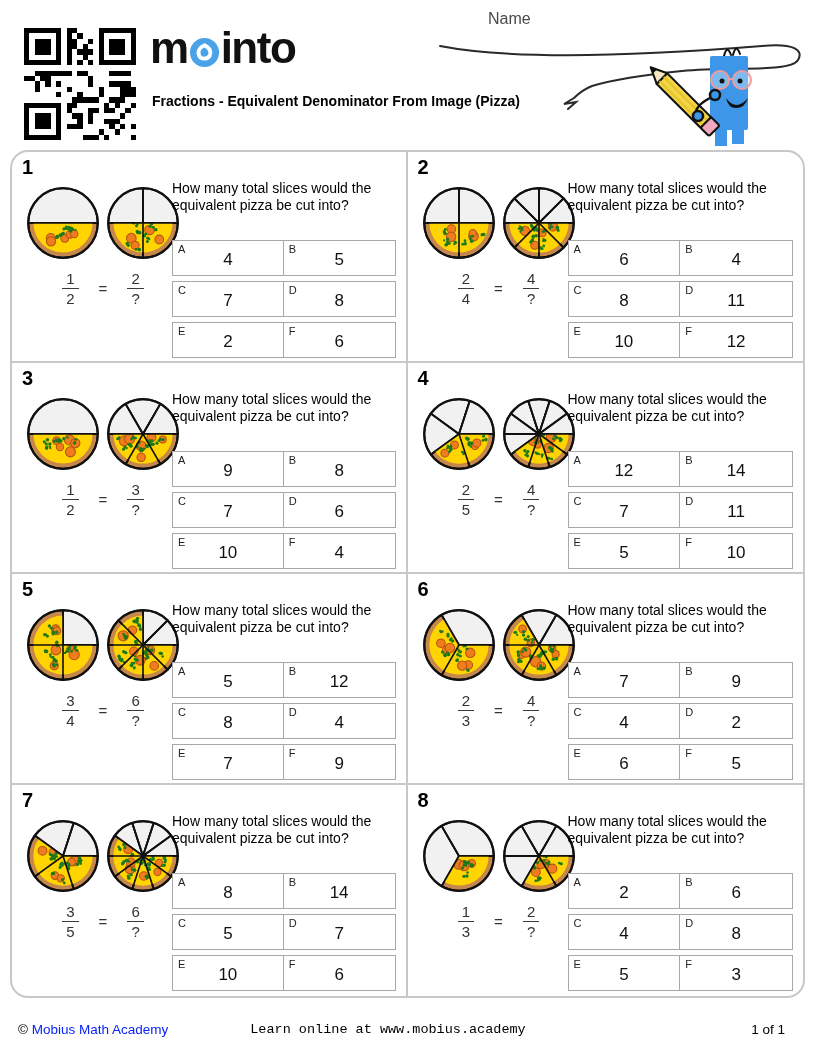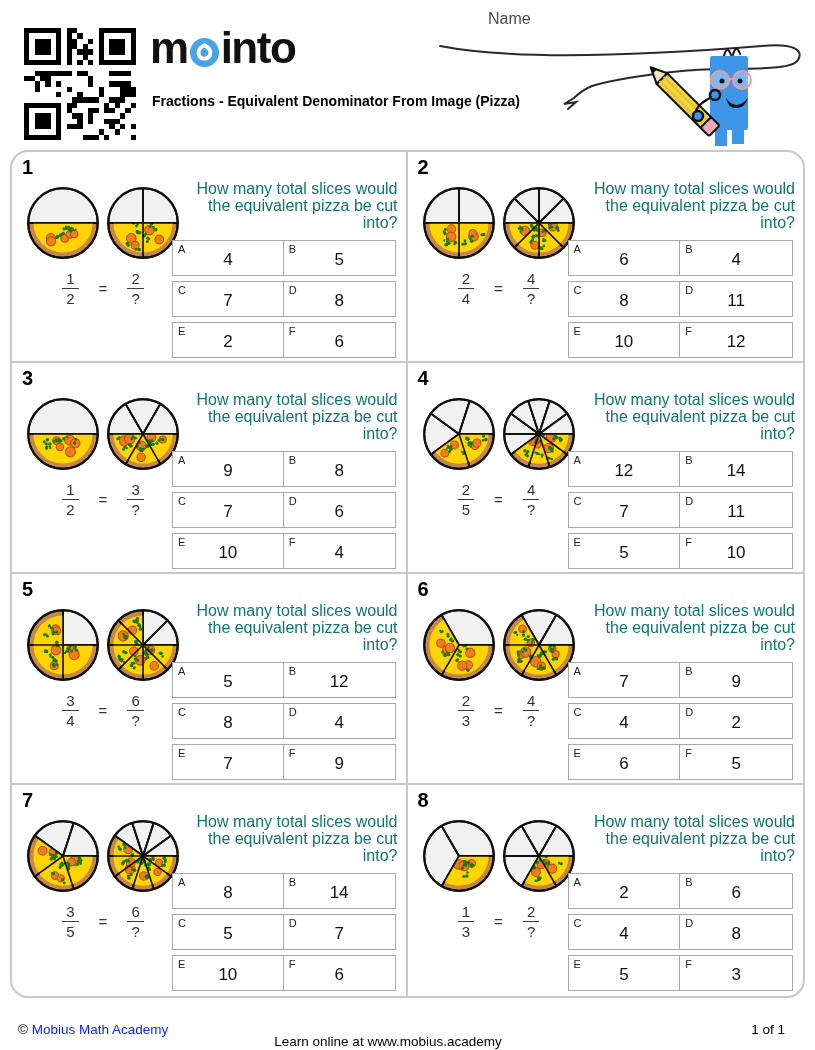--- a/index.html
+++ b/index.html
@@ -29,33 +29,33 @@
   .cell:nth-child(-n+6){border-bottom:2px solid #c8c8c8;}
   .pnum{position:absolute;left:10px;top:4px;font-size:20px;font-weight:bold;color:#000;}
   .pizzas{position:absolute;left:14px;top:34px;display:flex;gap:6px;}
   .pizzas svg{width:74px;height:74px;display:block;}
   .equation{position:absolute;left:14px;top:118px;width:154px;display:flex;
             justify-content:center;align-items:center;gap:20px;color:#333;}
   .frac{display:inline-flex;flex-direction:column;align-items:center;font-size:15px;line-height:17px;}
   .frac .bar{border-top:1.6px solid #3a3a3a;align-self:stretch;margin:1px 0;}
   .frac span{padding:0 4px;}
   .eq{font-size:15px;color:#333;}
-  .question{position:absolute;left:160px;right:8px;top:28px;text-align:right;
-            font-size:16px;line-height:17px;color:#0f766e;}
+  .question{position:absolute;left:160px;right:8px;top:28px;text-align:left;
+            font-size:14px;line-height:17px;color:#000000;}
   .answers{position:absolute;left:160px;right:10px;top:88px;
            display:grid;grid-template-columns:1fr 1fr;row-gap:5px;}
   .acell{position:relative;height:36px;border:1px solid #a8a8a8;box-sizing:border-box;background:#fff;}
   .acell:nth-child(even){border-left:none;}
   .aletter{position:absolute;left:5px;top:2px;font-size:11px;color:#222;}
   .avalue{display:block;text-align:center;font-size:17px;line-height:38px;color:#111;}
   
   .footer{position:absolute;left:0;top:1022px;width:815px;font-size:13.5px;color:#000;}
   .foot-left{position:absolute;left:18px;top:0;}
   .foot-left a{color:#0b24fb;cursor:pointer;}
-  .foot-center{position:absolute;left:0;width:776px;text-align:center;top:12px;}
+  .foot-center{position:absolute;left:0;width:776px;text-align:center;top:0;font-family:Liberation Mono, monospace;}
   .foot-right{position:absolute;right:30px;top:0;text-align:center;}
 </style>
 </head>
 <body>
 
 <svg class="qr" viewBox="0 0 21 21" shape-rendering="crispEdges">
     <rect x="8" y="0" width="1" height="1" fill="#000"></rect>
     <rect x="9" y="0" width="1" height="1" fill="#000"></rect>
     <rect x="8" y="1" width="1" height="1" fill="#000"></rect>
     <rect x="10" y="1" width="1" height="1" fill="#000"></rect>

